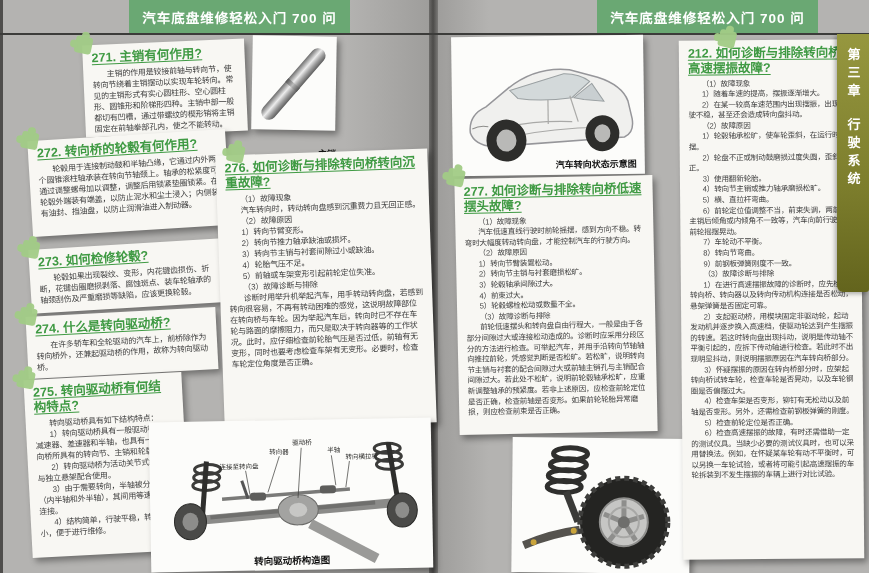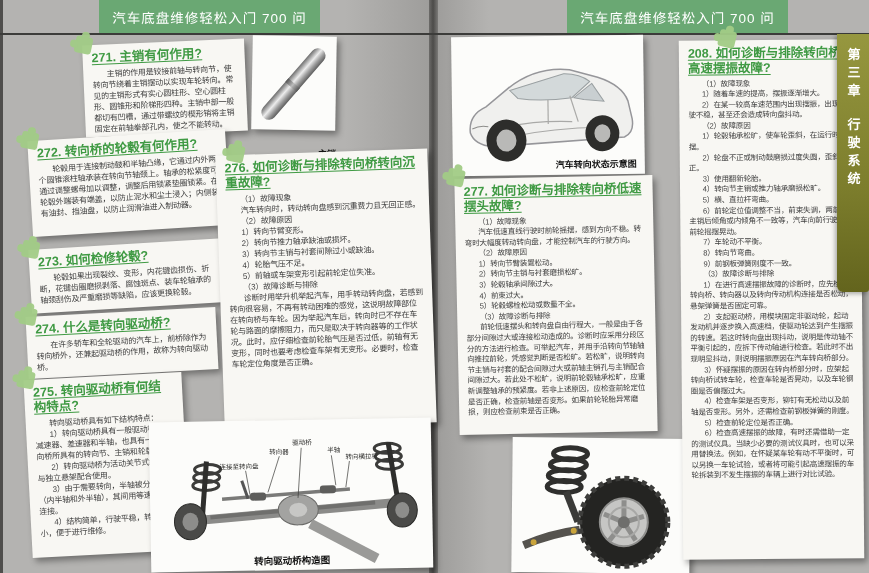--- a/index.html
+++ b/index.html
@@ -9,21 +9,21 @@
   
   .page{position:absolute;top:0;bottom:0;}
   .page.left{left:0;width:431px;background:linear-gradient(to right,#b4b3b1 80%,#9e9d9b);}
   .page.right{left:437px;width:432px;background:linear-gradient(to right,#9e9d9b 0,#b4b3b1 12%);}
   .gutter{position:absolute;left:429px;top:0;width:9px;height:573px;
           background:linear-gradient(to right,#6d6c6a,#4c4b49 45%,#7a7977);}
   .edge-left{position:absolute;left:0;top:0;width:3px;height:573px;background:#4f4e4c;}
   .toprule{position:absolute;left:0;top:33px;width:869px;height:2px;background:#3c3c3a;}
   
   .banner{position:absolute;top:0;height:33px;width:221px;display:flex;align-items:center;
-          justify-content:center;color:#fff;font-weight:normal;font-size:13.5px;letter-spacing:1px;}
+          justify-content:center;color:#fff;font-weight:bold;font-size:13.5px;letter-spacing:1px;margin-left:30px;}
   .banner.l{left:99px;}  .banner.r{left:567px;}
   
   .paper{position:absolute;background:#f8f7f3;box-shadow:3px 4px 6px rgba(0,0,0,.38);
          padding:6px 9px 5px 9px;box-sizing:border-box;}
   .qtitle{color:#3f9a43;font-weight:bold;font-size:12.5px;line-height:1.18;
           text-decoration:underline;text-underline-offset:2px;margin:0 0 3px 0;}
   .para{font-size:8px;line-height:11px;color:#3e3e3e;text-indent:1.8em;letter-spacing:-.2px;}
   .small .para{font-size:7.6px;line-height:10.6px;}
   
   .puzzle{position:absolute;width:17px;height:17px;background:#a2cc86;border-radius:3px;
@@ -255,21 +255,21 @@
           <path d="M112 84 L92 76"></path>
       </g>
       <circle cx="112" cy="84" r="6" fill="#6e6e6c"></circle>
 
       <circle cx="112" cy="84" r="15" fill="none" stroke="#a8a8a6" stroke-width="2"></circle>
     </svg>
   </div>
 
   <div class="paper small" style="left:681px;top:40px;width:181px;height:519px;transform:rotate(-.5deg)">
     <div class="puzzle" style="left:40px;top:-10px"></div>
-    <div class="qtitle">208. 如何诊断与排除转向桥高速摆振故障?</div>
+    <div class="qtitle">212. 如何诊断与排除转向桥高速摆振故障?</div>
     <div class="qbody">
         <div class="para">（1）故障现象</div>
         <div class="para">1）随着车速的提高，摆振逐渐增大。</div>
         <div class="para">2）在某一较高车速范围内出现摆振，出现行驶不稳，甚至还会造成转向盘抖动。</div>
         <div class="para">（2）故障原因</div>
         <div class="para">1）轮毂轴承松旷，使车轮歪斜，在运行时摇摆。</div>
         <div class="para">2）轮盘不正或制动鼓磨损过度失圆，歪斜失正。</div>
         <div class="para">3）使用翻新轮胎。</div>
         <div class="para">4）转向节主销或推力轴承磨损松旷。</div>
         <div class="para">5）横、直拉杆弯曲。</div>

